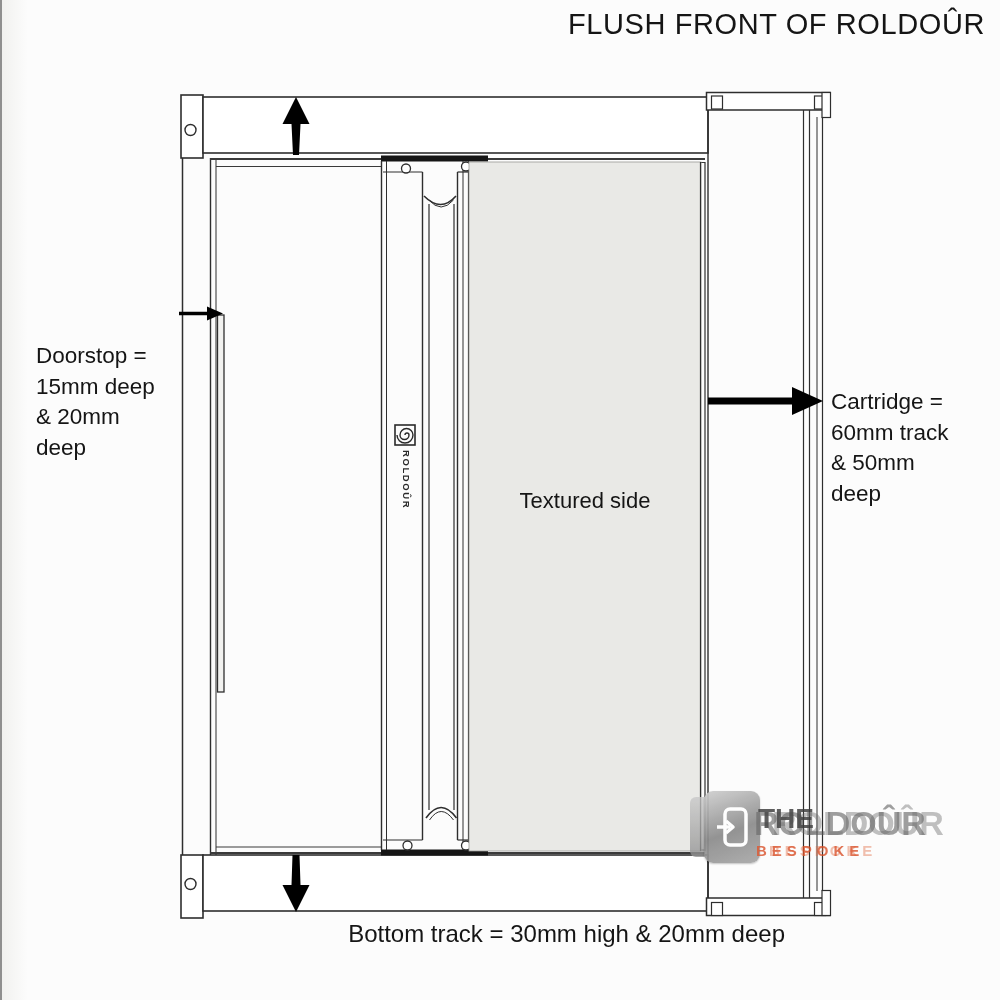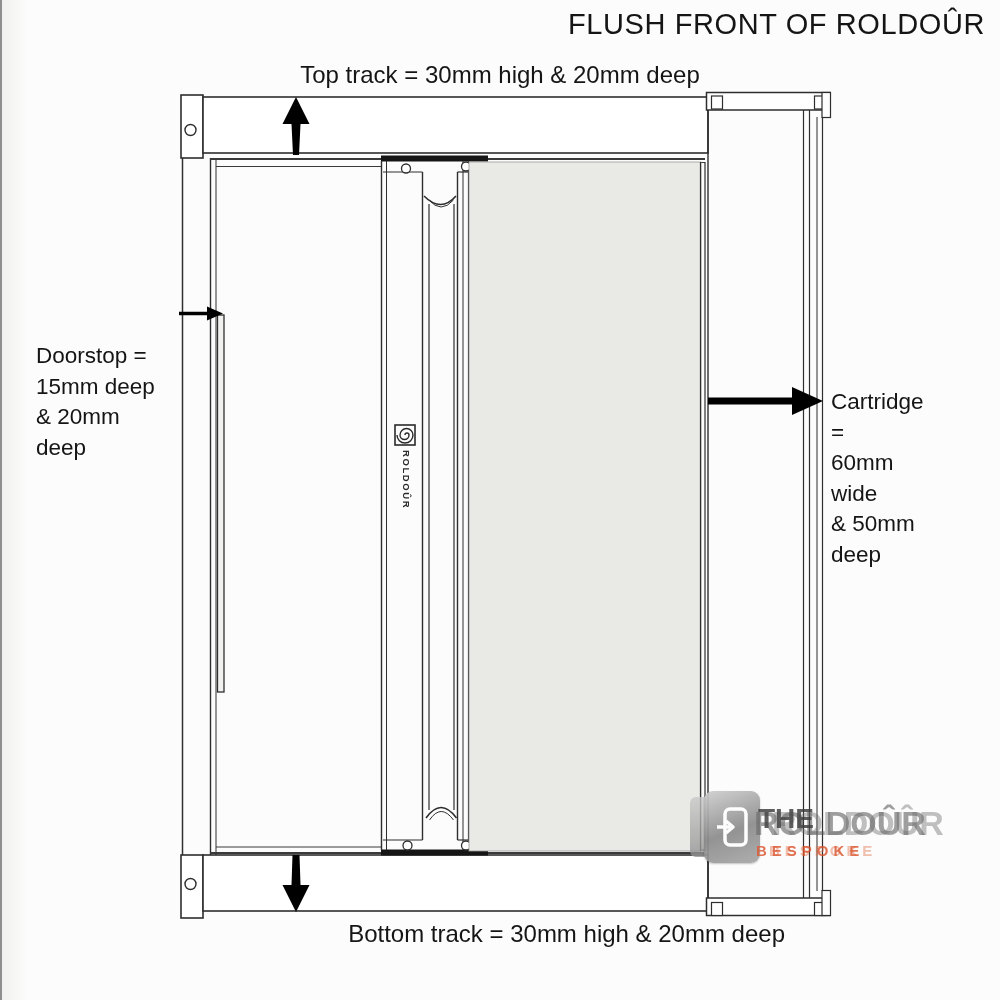--- a/index.html
+++ b/index.html
@@ -4,21 +4,21 @@
 <style>
   html,body{margin:0;padding:0;}
   body{
     width:1000px;height:1000px;
     background:#fcfcfc;
     font-family:"Liberation Sans", sans-serif;
     color:#151515;
     position:relative;
     overflow:hidden;
   }
-  #canvas{position:absolute;left:0;top:0;width:924px;height:1000px;}
+  #canvas{position:absolute;left:0;top:0;width:924px;height:1000px;padding-left:40px;}
   #art{position:absolute;left:0;top:0;}
 
   .edge-line{position:absolute;left:0;top:0;width:2px;height:1000px;background:#8f8f8f;}
   .edge-fade{position:absolute;left:2px;top:0;width:26px;height:1000px;
     background:linear-gradient(90deg,#f1f1ef,rgba(250,250,249,0));}
 
   .lbl{position:absolute;color:#151515;}
   .title{left:540px;top:8px;width:445px;text-align:right;font-size:29px;letter-spacing:.6px;}
   .top-label{left:250px;top:61px;width:500px;text-align:center;font-size:24px;}
   .bottom-label{left:235px;top:920px;width:550px;text-align:right;font-size:24px;}
@@ -136,38 +136,38 @@
 
     <g fill="#000000" stroke="none">
       <path d="M296 97 L282.5 124 L291.5 124 L293 155 L299 155 L300.5 124 L309.5 124 Z"></path>
       <path d="M296 912 L282.5 885 L291.5 885 L292.5 855 L299.5 855 L300.5 885 L309.5 885 Z"></path>
       <path d="M179 311.8 L207 311.8 L207 306.5 L223 313.5 L207 320.5 L207 315.2 L179 315.2 Z"></path>
       <path d="M708 397.5 L792 397.5 L792 387 L823 401 L792 415 L792 404.5 L708 404.5 Z"></path>
     </g>
   </svg>
 
   <div class="lbl title">FLUSH FRONT OF ROLDOÛR</div>
-  <div class="lbl top-label">Top track = 30mm high &amp; 20mm deep</div>
   <div class="lbl bottom-label">Bottom track = 30mm high &amp; 20mm deep</div>
 
   <div class="lbl doorstop-label">
     <div>Doorstop =</div>
     <div>15mm deep</div>
     <div>&amp; 20mm</div>
     <div>deep</div>
   </div>
 
   <div class="lbl cartridge-label">
     <div>Cartridge =</div>
-    <div>60mm wide</div>
+    <div>60mm track</div>
     <div>&amp; 50mm</div>
     <div>deep</div>
   </div>
 
   <div class="lbl fabric-label">
+    <div>Textured side</div>
   </div>
 
   <div class="pull-logo-box">
     <svg width="22" height="22" viewBox="0 0 22 22">
       <rect x="1" y="1" width="20" height="20" fill="none" stroke="#2a2a2a" stroke-width="1.6"></rect>
       <path d="M11 11 a2 2 0 0 1 4 0 a4.5 4.5 0 0 1 -9 0 a6.5 6.5 0 0 1 13 0 a8 8 0 0 1 -16 0" fill="none" stroke="#2a2a2a" stroke-width="1.4"></path>
     </svg>
   </div>
   <div class="pull-logo-text">ROLDOÛR</div>
 

